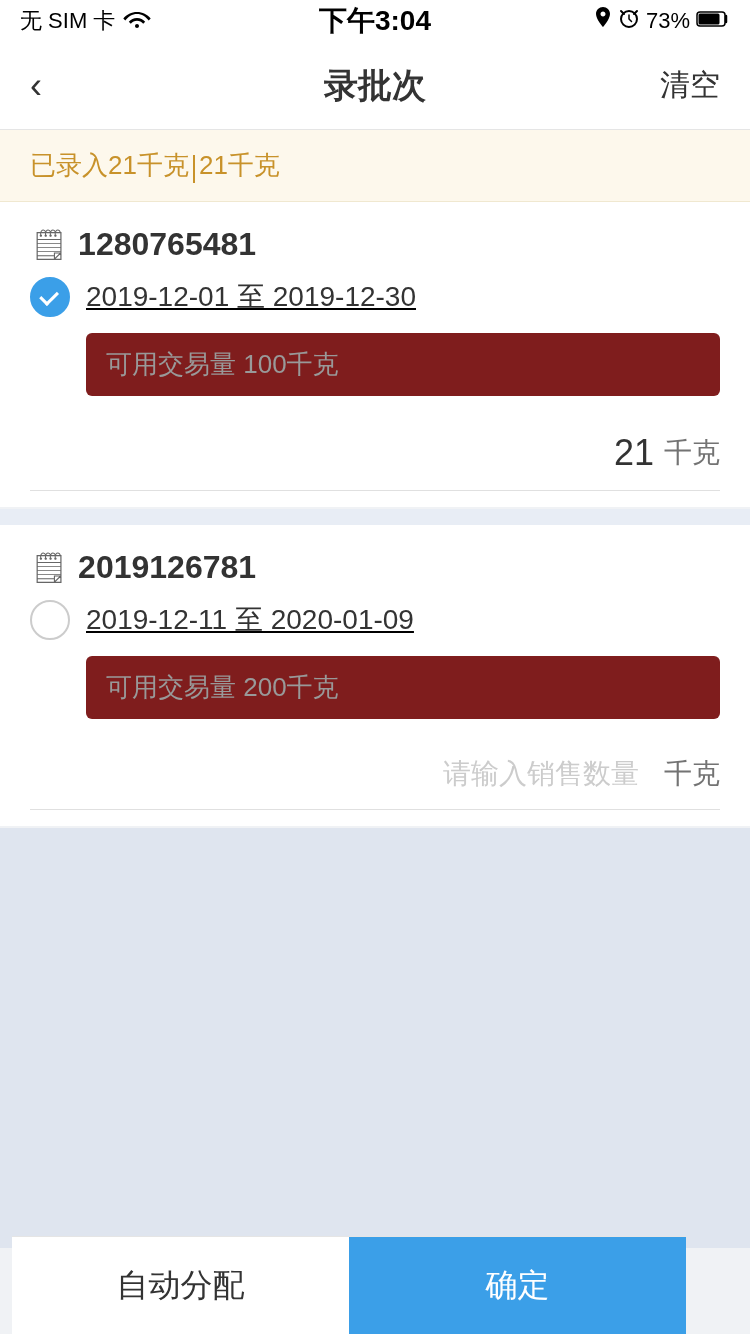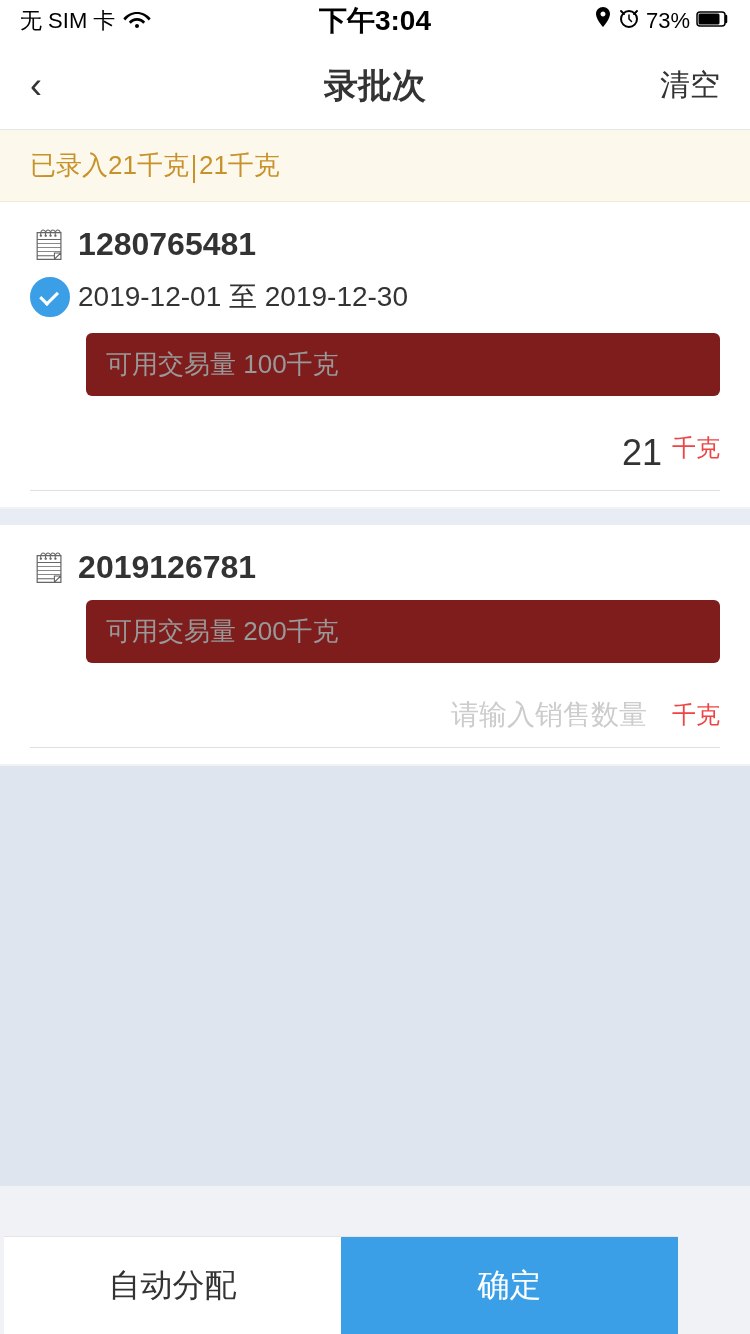--- a/index.html
+++ b/index.html
@@ -112,22 +112,23 @@
       font-size: 30px;
     }
     .batch-number {
       font-size: 32px;
       font-weight: 600;
       color: #333;
     }
     .batch-row {
       display: flex;
       align-items: center;
-      gap: 8px;
+      gap: 16px;
       margin-bottom: 16px;
+      text-decoration: underline;
     }
     .radio-btn {
       width: 40px;
       height: 40px;
       border-radius: 50%;
       border: 2px solid #ccc;
       background: #fff;
       flex-shrink: 0;
       display: flex;
       align-items: center;
@@ -156,41 +157,42 @@
       padding: 14px 20px;
       font-size: 26px;
       color: #999;
       margin: 0 0 0 56px;
       margin-bottom: 0;
     }
 
     
     .input-row {
       display: flex;
+      align-items: center;
       justify-content: flex-end;
       padding: 16px 30px;
       gap: 10px;
       border-top: none;
     }
     .qty-input {
       font-size: 36px;
       color: #333;
       text-align: right;
       border: none;
       outline: none;
       background: transparent;
       width: 120px;
     }
     .qty-input::placeholder {
       color: #ccc;
       font-size: 28px;
     }
     .qty-unit {
-      font-size: 24px;
-      color: #ef4444;
+      font-size: 28px;
+      color: #737373;
       font-family: Liberation Mono, monospace;
     }
     .input-underline {
       height: 1px;
       background: #e0e0e0;
       margin: 0 30px;
     }
 
     
     .section-sep {
@@ -202,21 +204,21 @@
     .empty-area {
       background: #dfe5ef;
       flex: 1;
       min-height: 400px;
     }
 
     
     .bottom-bar {
       position: fixed;
       bottom: 0;
-      left: 4px;
+      left: 12px;
       width: 674px;
       height: 98px;
       display: flex;
       background: #fff;
       border-top: 1px solid #e5e5e5;
     }
     .btn-auto {
       flex: 1;
       display: flex;
       align-items: center;
@@ -319,20 +321,24 @@
 </div>
 
 <div class="section-sep"></div>
 
 <div class="card">
   <div class="card-inner">
     <div class="batch-header">
       <span class="batch-icon">🗒</span>
       <span class="batch-number">2019126781</span>
     </div>
+    <div class="batch-row">
+      <div class="radio-btn"></div>
+      <span class="date-range">2019-12-11 至 2020-01-09</span>
+    </div>
   </div>
   <div class="avail-row">
     <div class="avail-box">可用交易量 200千克</div>
   </div>
   <div class="input-row">
     <input type="number" class="qty-input" style="width: 300px; font-size: 28px; color: #4d7c0f;" placeholder="请输入销售数量">
     <span class="qty-unit">千克</span>
   </div>
   <div class="input-underline"></div>
   <div style="height:16px;"></div>

